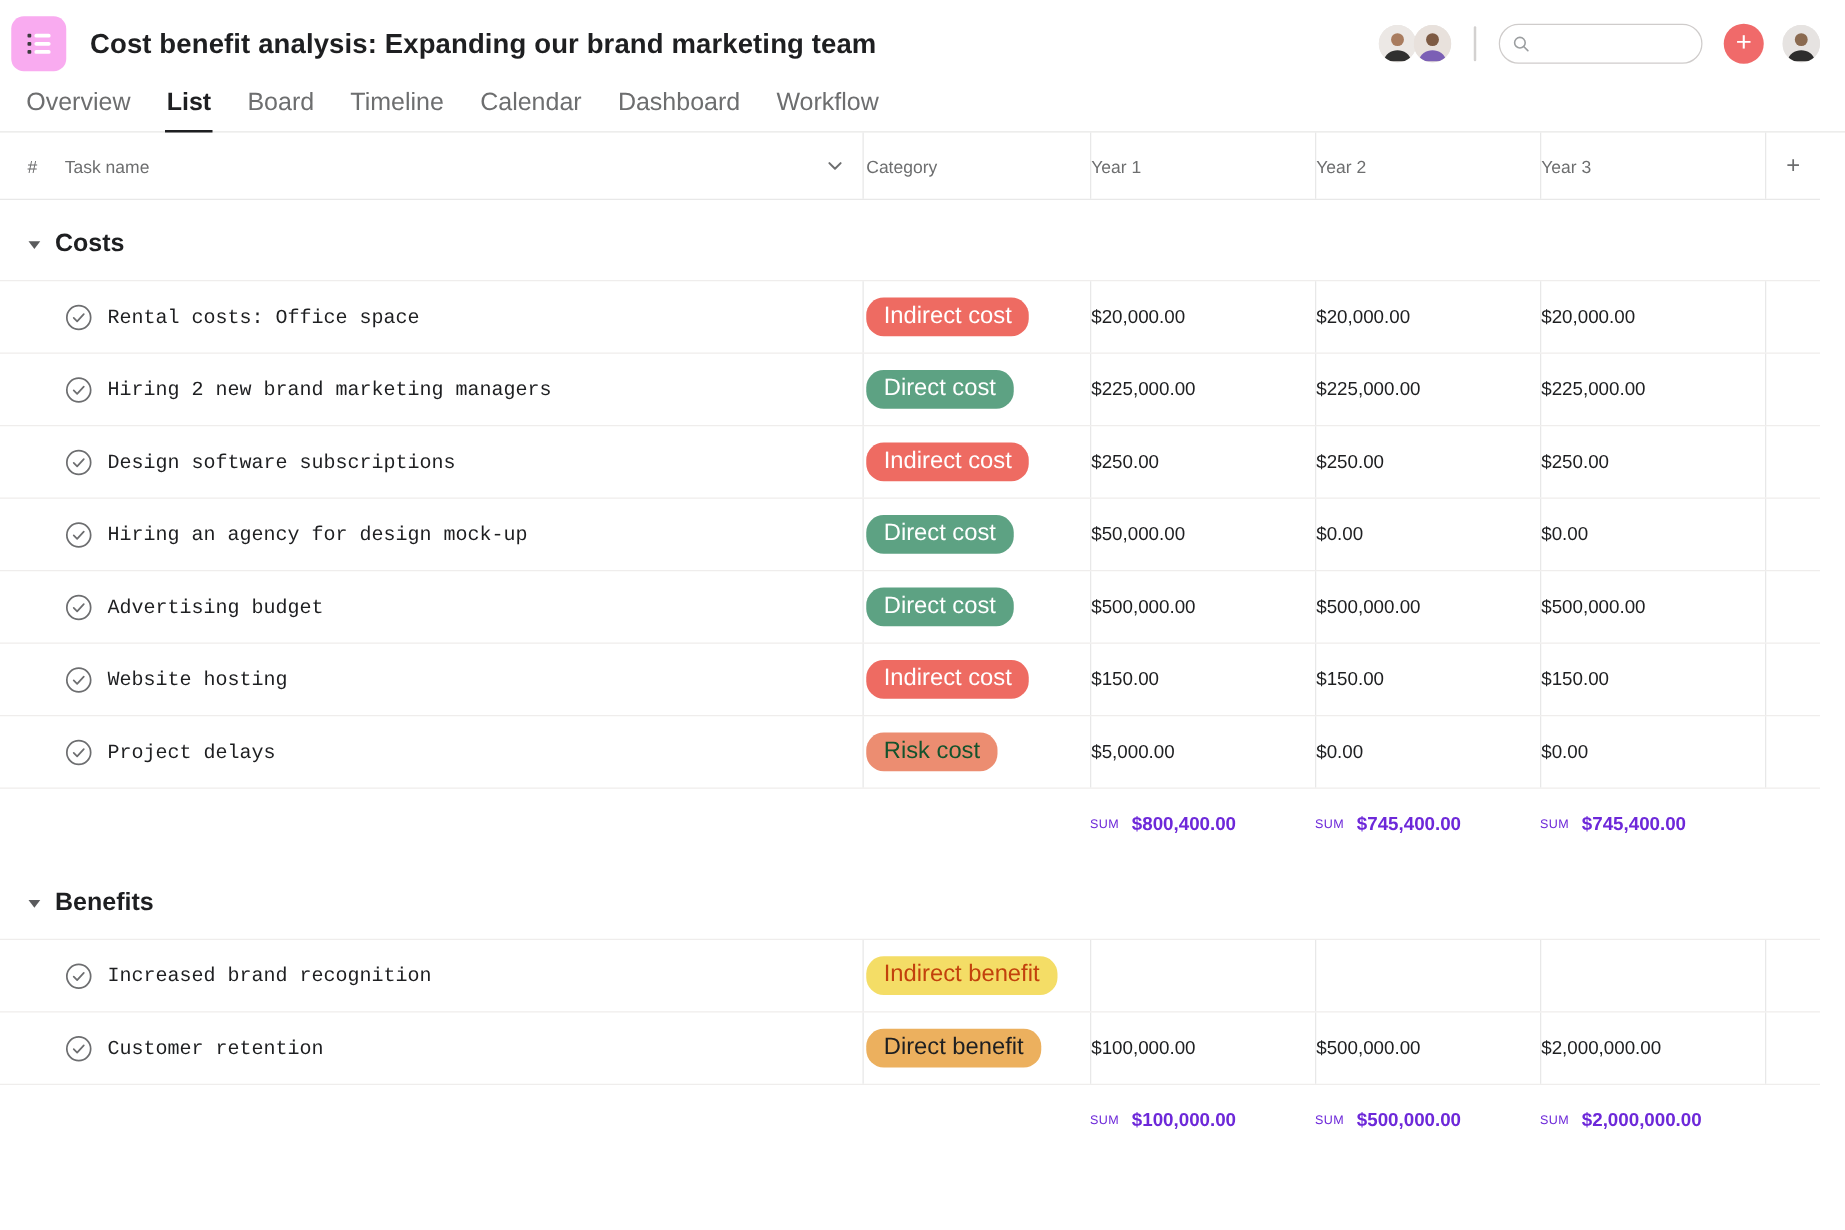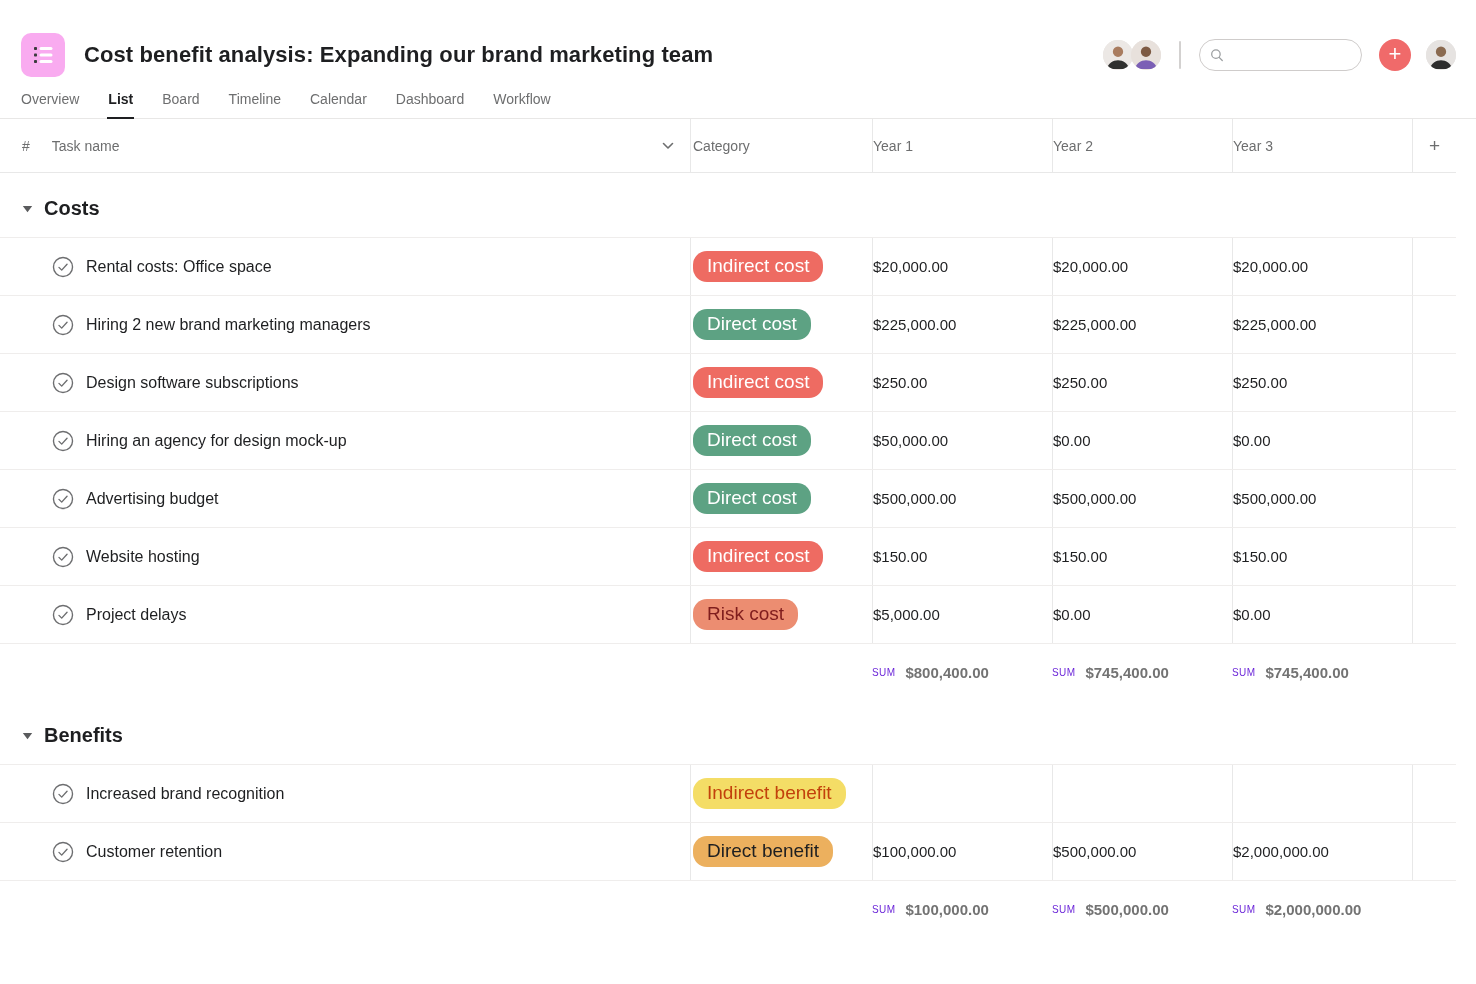--- a/index.html
+++ b/index.html
@@ -1,65 +1,65 @@
 <!DOCTYPE html>
 <html><head>
 <meta charset="utf-8">
 <style>
   * { margin:0; padding:0; box-sizing:border-box; }
   body { font-family:"Liberation Sans", sans-serif; background:#fff; }
   .page { width:1476px; height:984px; background:#ffffff; overflow:hidden; position:relative; }
 
   
-  .topbar { display:flex; align-items:center; padding:12px 20px 0 21px; height:58px;margin-top:20px; }
+  .topbar { display:flex; align-items:center; padding:12px 20px 0 9px; height:58px; }
   .logo { width:44px; height:44px; border-radius:10px; background:#f9abf0; display:flex; align-items:center; justify-content:center; flex:none; }
   .page-title { margin-left:19px; font-size:22px; font-weight:700; color:#1e1f21; letter-spacing:0.1px; }
   .top-right { margin-left:auto; display:flex; align-items:center; }
   .avatar { width:30px; height:30px; border-radius:50%; overflow:hidden; flex:none; background:#e7e4e2; }
   .avatar + .avatar { margin-left:-2px; }
   .top-divider { width:2px; height:28px; background:#d3d1d0; margin:0 18px; border-radius:1px; }
   .search-box { display:flex; align-items:center; width:163px; height:32px; border:1px solid #cfcccb; border-radius:16px; padding:0 10px; background:#fff; }
   .search-box input { border:none; outline:none; width:100%; margin-left:8px; font-size:13px; font-family:"Liberation Sans", sans-serif; color:#1e1f21; background:transparent; }
   .plus-btn { width:32px; height:32px; border-radius:50%; background:#f06a6a; color:#fff; font-size:22px; line-height:1; display:flex; align-items:center; justify-content:center; margin-left:17px; border:none; cursor:pointer; font-weight:400; padding-bottom:2px; }
   .profile { margin-left:15px; }
 
   
   .navbar { display:flex; gap:27px; padding:0 20px; margin-top:9px; border-bottom:1px solid #e8e7e6; }
-  .tab { font-size:14px; color:#6d6e6f; padding:4px 1px 10px; cursor:pointer; }
+  .tab { font-size:20px; color:#6d6e6f; padding:4px 1px 10px; cursor:pointer; }
   .tab.active { color:#1e1f21; font-weight:700; border-bottom:2px solid #1e1f21; margin-bottom:-1px; }
 
   
   .table { width:1456px; }
   .thead { display:flex; height:54px; align-items:stretch; border-bottom:1px solid #e8e8e8; color:#6d6e6f; font-size:14px; }
   .cell { display:flex; align-items:center; }
   .c-task { flex:1 1 auto; min-width:0; padding-left:22px; }
   .c-cat  { width:182px; border-left:1px solid #e8e8e8; padding-left:2px; }
   .c-year { width:180px; border-left:1px solid #e8e8e8; }
   .c-add  { width:44px;  border-left:1px solid #e8e8e8; justify-content:center; }
   .th-task-label { margin-left:22px; }
   .th-chevron { margin-left:auto; margin-right:16px; display:flex; align-items:center; }
   .th-add { font-size:19px; color:#6d6e6f; font-weight:400; }
 
   
   .section-header { display:flex; gap:11px; padding:24px 0 17px 22px; }
   .tri { display:flex; align-items:center; cursor:pointer; }
   .section-title { font-size:20px; font-weight:700; color:#1e1f21; cursor:pointer; }
   .rows { border-top:1px solid #efedec; }
   .row { display:flex; height:58px; border-bottom:1px solid #efedec; }
-  .row .c-task { padding-left:52px; gap:12px; }
+  .row .c-task { padding-left:52px; gap:12px;font-family:Liberation Mono, monospace; }
   .task-name { font-size:16px; color:#1e1f21; white-space:nowrap; overflow:hidden; text-overflow:ellipsis; }
   .check { display:flex; align-items:center; flex:none; cursor:pointer; }
   .pill { display:inline-block; padding:4px 14px 5px; border-radius:14px; font-size:19px; white-space:nowrap; cursor:pointer; }
   .money { font-size:15px; color:#1e1f21; }
 
   
   .sum-row { display:flex; height:56px; align-items:center; }
   .sum-row .c-cat, .sum-row .c-year, .sum-row .c-add { border-left:none; }
   .sum-label { font-size:10px; color:#6d28d9; letter-spacing:0.4px; margin-right:10px; }
-  .sum-value { font-size:15px; font-weight:600; color:#737373; }
+  .sum-value { font-size:15px; font-weight:600; color:#6d28d9; }
 </style>
 </head>
 <body>
 
 <div class="page">
 
   <div class="topbar">
     <div class="logo">
       <svg width="26" height="26" viewBox="0 0 26 26">
         <rect x="4" y="5" width="3" height="3" rx="0.8" fill="#3a3b3d"></rect>
@@ -259,21 +259,21 @@
     <div class="cell c-task">
       <span class="check">
         <svg width="22" height="22" viewBox="0 0 24 24">
           <circle cx="12" cy="12" r="10.4" fill="none" stroke="#6d6e70" stroke-width="1.5"></circle>
           <path d="M7.6 12.4 l3 3 l5.8 -6.4" fill="none" stroke="#6d6e70" stroke-width="1.5" stroke-linecap="round" stroke-linejoin="round"></path>
         </svg>
       </span>
       <span class="task-name">Project delays</span>
     </div>
     <div class="cell c-cat">
-                <span class="pill" style="background-color: rgb(236, 141, 113); color: #7f1d1d;">Risk cost</span>
+                <span class="pill" style="background-color: rgb(236, 141, 113); color: #14532d;">Risk cost</span>
               </div>
     <div class="cell c-year money">$5,000.00</div>
     <div class="cell c-year money">$0.00</div>
     <div class="cell c-year money">$0.00</div>
     <div class="cell c-add"></div>
   </div>
           </div>
     <div class="sum-row">
       <div class="cell c-task"></div>
       <div class="cell c-cat"></div>

